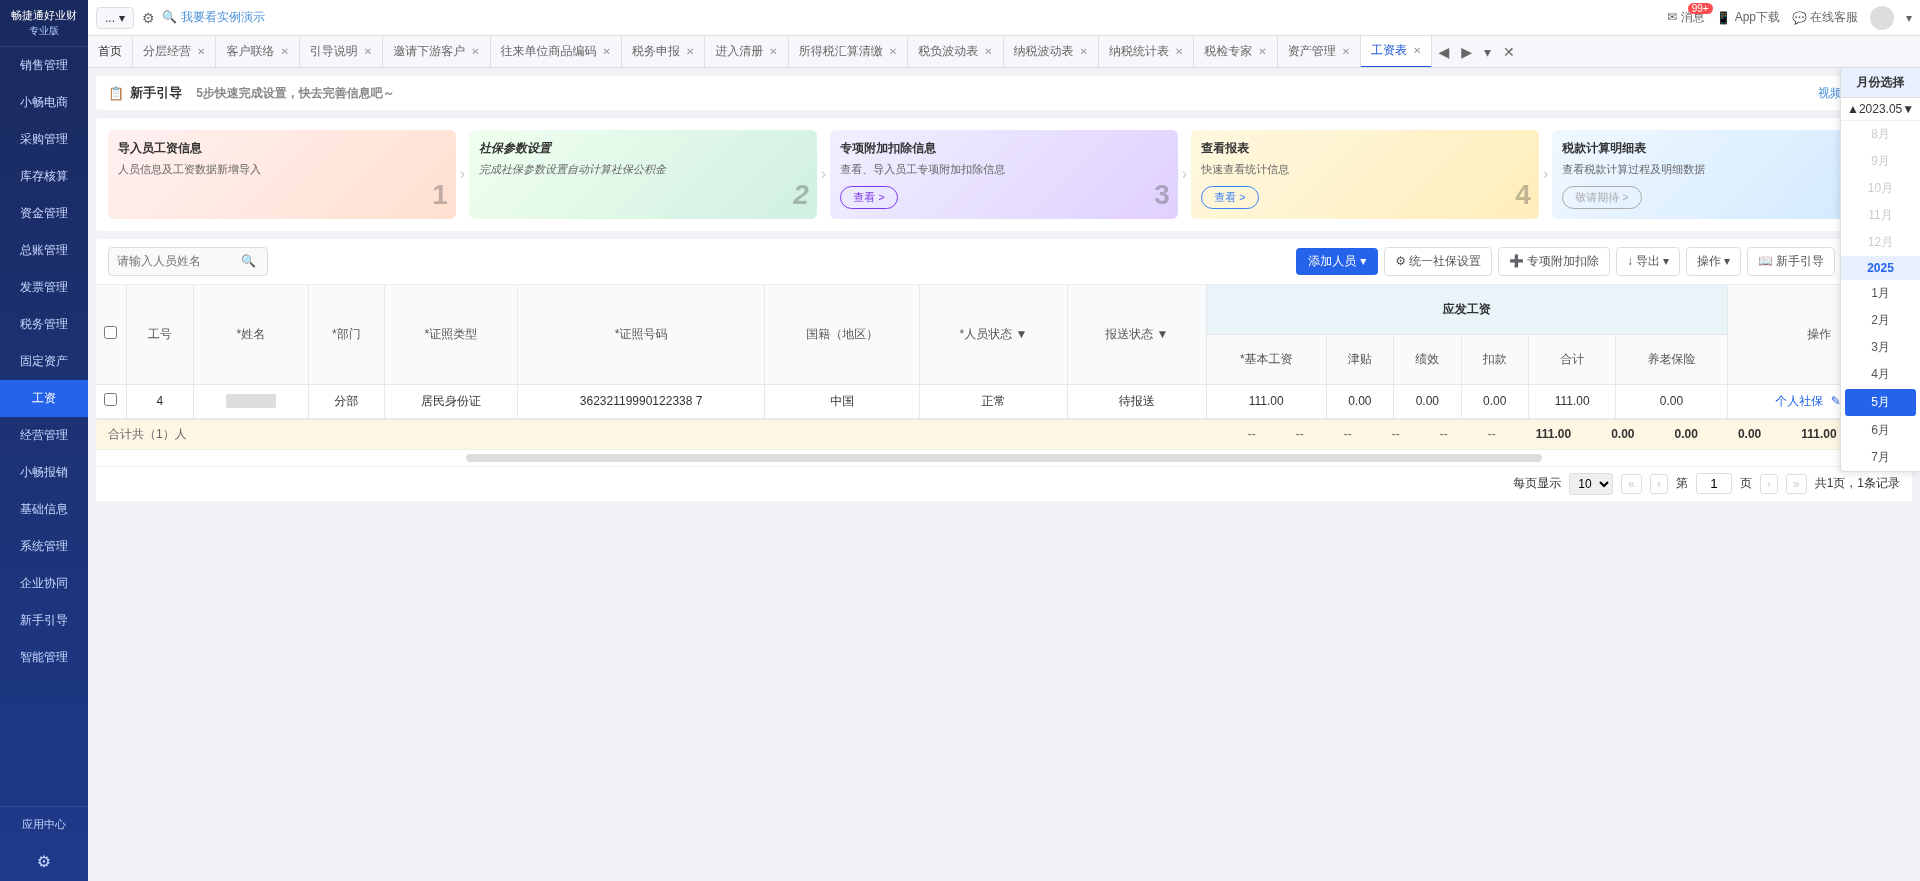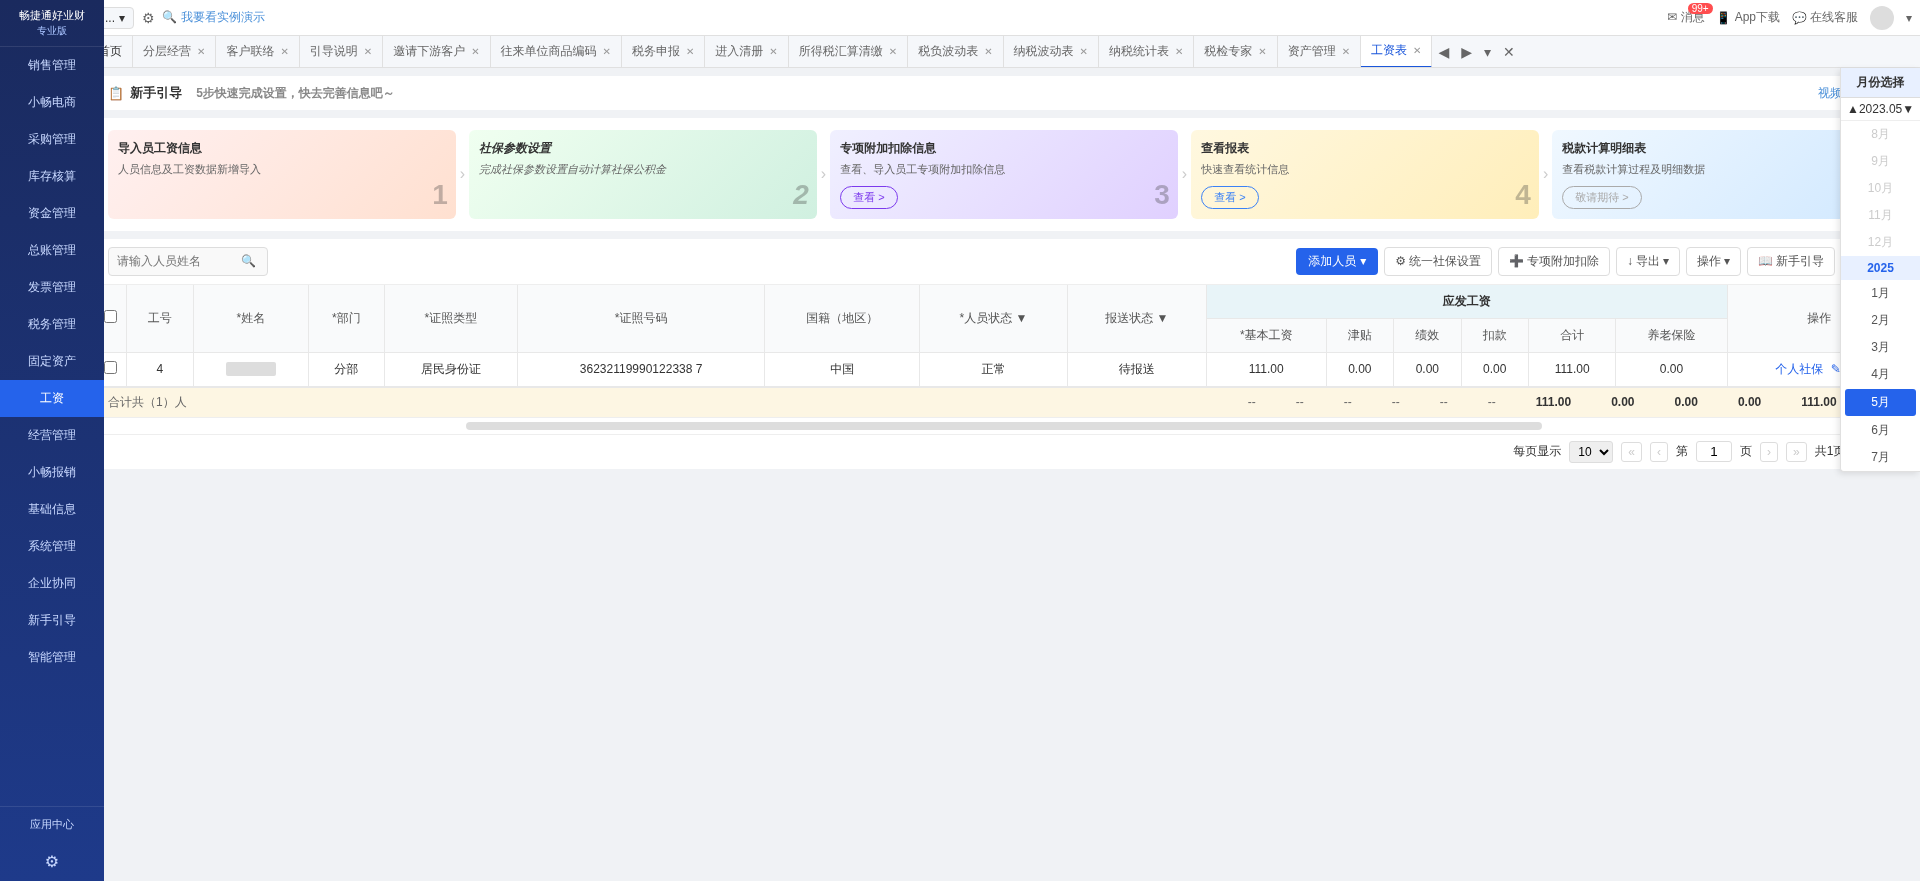--- a/index.html
+++ b/index.html
@@ -1,20 +1,20 @@
 <!DOCTYPE html>
 <html><head>
   <meta charset="utf-8">
   <style>
     * { box-sizing: border-box; margin: 0; padding: 0; }
     body { font-family: 'Microsoft YaHei', '微软雅黑', Arial, sans-serif; font-size: 12px; background: #f0f2f5; color: #333; overflow: hidden; }
 
     
     .sidebar {
-      position: fixed; left: 0; top: 0; width: 104px; height: 100vh;
+      position: fixed; left: 0; top: 0; width: 88px; height: 100vh;
       background: linear-gradient(180deg, #1a2a5e 0%, #1e3a8a 100%);
       display: flex; flex-direction: column; z-index: 100;
     }
     .sidebar-logo {
       padding: 8px 6px; text-align: center; border-bottom: 1px solid rgba(255,255,255,0.1);
     }
     .sidebar-logo-text { color: #fff; font-size: 11px; line-height: 1.3; }
     .sidebar-edition { color: #aac4ff; font-size: 10px; margin-top: 2px; }
     .sidebar-menu { flex: 1; overflow-y: auto; }
     .sidebar-item {
@@ -136,21 +136,21 @@
     .btn-default {
       background: #fff; color: #555; border: 1px solid #ddd; border-radius: 4px;
       padding: 5px 10px; cursor: pointer; font-size: 12px; display: flex; align-items: center; gap: 3px;
     }
 
     
     .table-container { background: #fff; border-radius: 0 0 4px 4px; overflow: auto; }
     table { width: 100%; border-collapse: collapse; font-size: 12px; }
     thead tr { background: #f9fafb; }
     thead th {
-      padding: 8px 6px; text-align: center; border-bottom: 1px solid #e8e8e8;
+      padding: 16px 6px; text-align: center; border-bottom: 1px solid #e8e8e8;
       border-right: 1px solid #e8e8e8; color: #555; font-weight: normal; white-space: nowrap; margin-left: 44px;
     }
     thead th.group-header { background: #e8f4f8; font-weight: bold; color: #333; }
     tbody td {
       padding: 8px 6px; text-align: center; border-bottom: 1px solid #e8e8e8;
       border-right: 1px solid #e8e8e8; color: #333; white-space: nowrap;
     }
     .checkbox-cell { width: 30px; }
     input[type="checkbox"] { cursor: pointer; }
     .op-link { color: #2563eb; cursor: pointer; font-size: 12px; }

